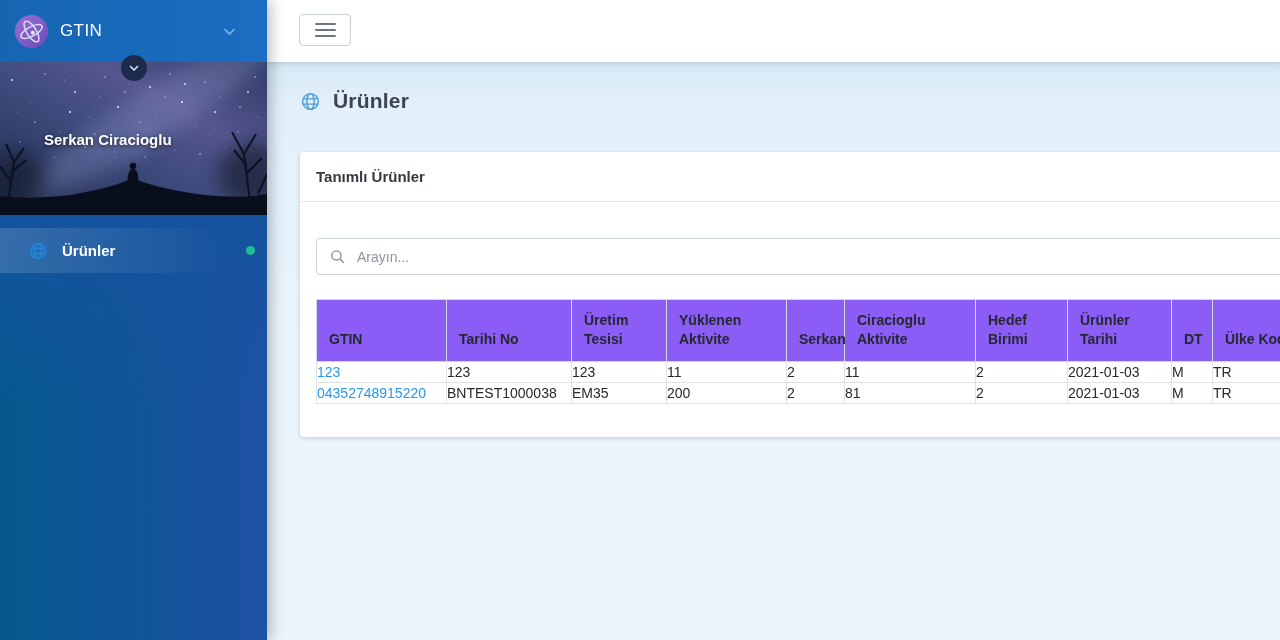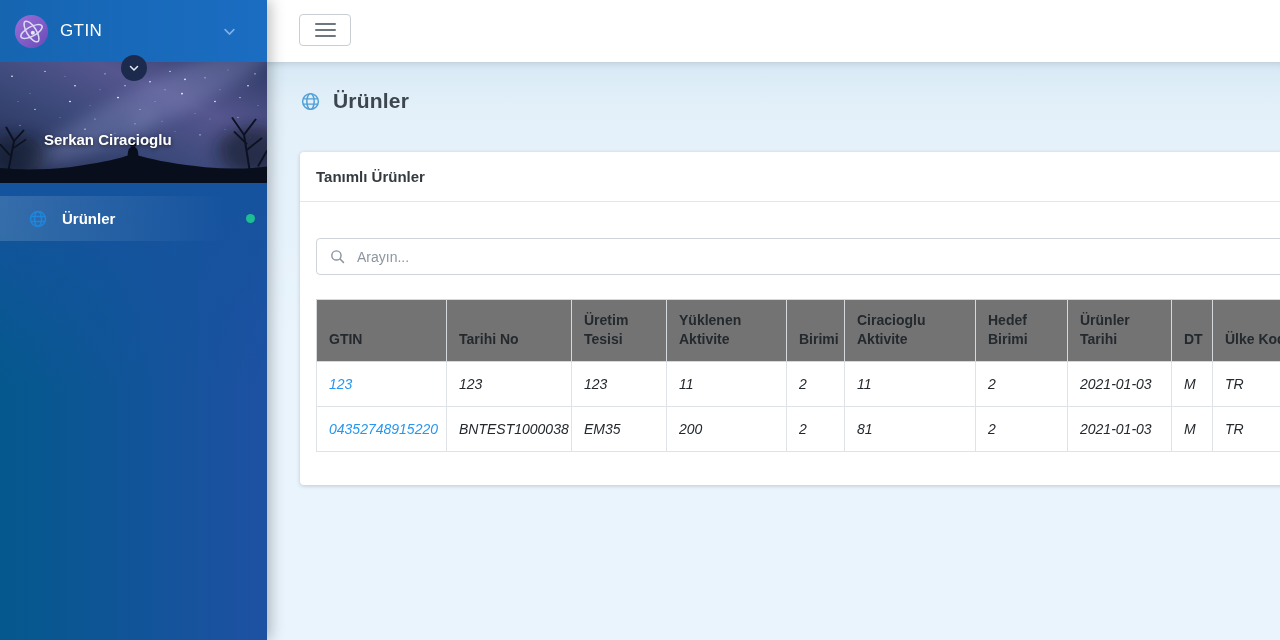--- a/index.html
+++ b/index.html
@@ -21,21 +21,21 @@
     display: flex; align-items: center;
     padding: 0 14px; gap: 11px;
   }
   .logo-badge { width: 35px; height: 35px; flex: none; }
   .brand-name { color: #fff; font-size: 17px; font-weight: 500; letter-spacing: .4px; }
   .sb-header-chevron {
     margin-left: auto; margin-right: 16px;
     width: 15px; height: 15px; color: #7db3e6; cursor: pointer;
   }
 
-  .user-panel { position: relative; height: 121px; flex: none; padding-left: 42px; }
+  .user-panel { position: relative; height: 153px; flex: none; padding-left: 42px; }
   .user-photo { position: absolute; inset: 0; width: 100%; height: 100%; }
   .collapse-btn {
     position: absolute; top: -7px; left: 50%; transform: translateX(-50%);
     width: 26px; height: 26px; border-radius: 50%;
     background: #1c2b4d; border: none; cursor: pointer;
     display: flex; align-items: center; justify-content: center;
     color: #e8edf5; z-index: 3; padding: 0;
   }
   .collapse-btn svg { width: 12px; height: 12px; }
   .user-name {
@@ -107,29 +107,29 @@
     font-family: "Liberation Sans", sans-serif; color: #495057; background: transparent;
   }
   .search-box input::placeholder { color: #8d959f; }
 
   table.data-table {
     margin-top: 24px; width: 100%;
     border-collapse: collapse; table-layout: fixed;
     font-size: 14px; color: #24292e;
   }
   .data-table th {
-    background: #737373; border: 1px solid #d4d9dd;
+    background: #8b5cf6; border: 1px solid #d4d9dd;
     text-align: left; vertical-align: bottom;
     padding: 10px 12px 12px; font-weight: 700; line-height: 19px;
     height: 62px;
   }
   .data-table td {
     border: 1px solid #dfe3e7; background: #fff;
-    padding: 12px; line-height: 20px; vertical-align: middle;
-    overflow: hidden; white-space: nowrap; font-style: italic;
+    line-height: 20px; vertical-align: middle;
+    overflow: hidden; white-space: nowrap;
   }
   .data-table a.gtin-link { color: #2697f0; text-decoration: none; cursor: pointer; }
 </style>
 </head>
 <body>
 
 <div class="app">
 
   <aside class="sidebar">
 
@@ -303,21 +303,21 @@
                 <col style="width:104px">
                 <col style="width:41px">
                 <col>
             </colgroup>
             <thead>
               <tr>
                 <th>GTIN</th>
                 <th>Tarihi No</th>
                 <th>Üretim Tesisi</th>
                 <th>Yüklenen Aktivite</th>
-                <th>Birimi</th>
+                <th>Serkan</th>
                 <th>Ciracioglu Aktivite</th>
                 <th>Hedef Birimi</th>
                 <th>Ürünler Tarihi</th>
                 <th>DT</th>
                 <th>Ülke Kodu</th>
               </tr>
             </thead>
             <tbody>
               <tr>
                 <td><a class="gtin-link">123</a></td>

